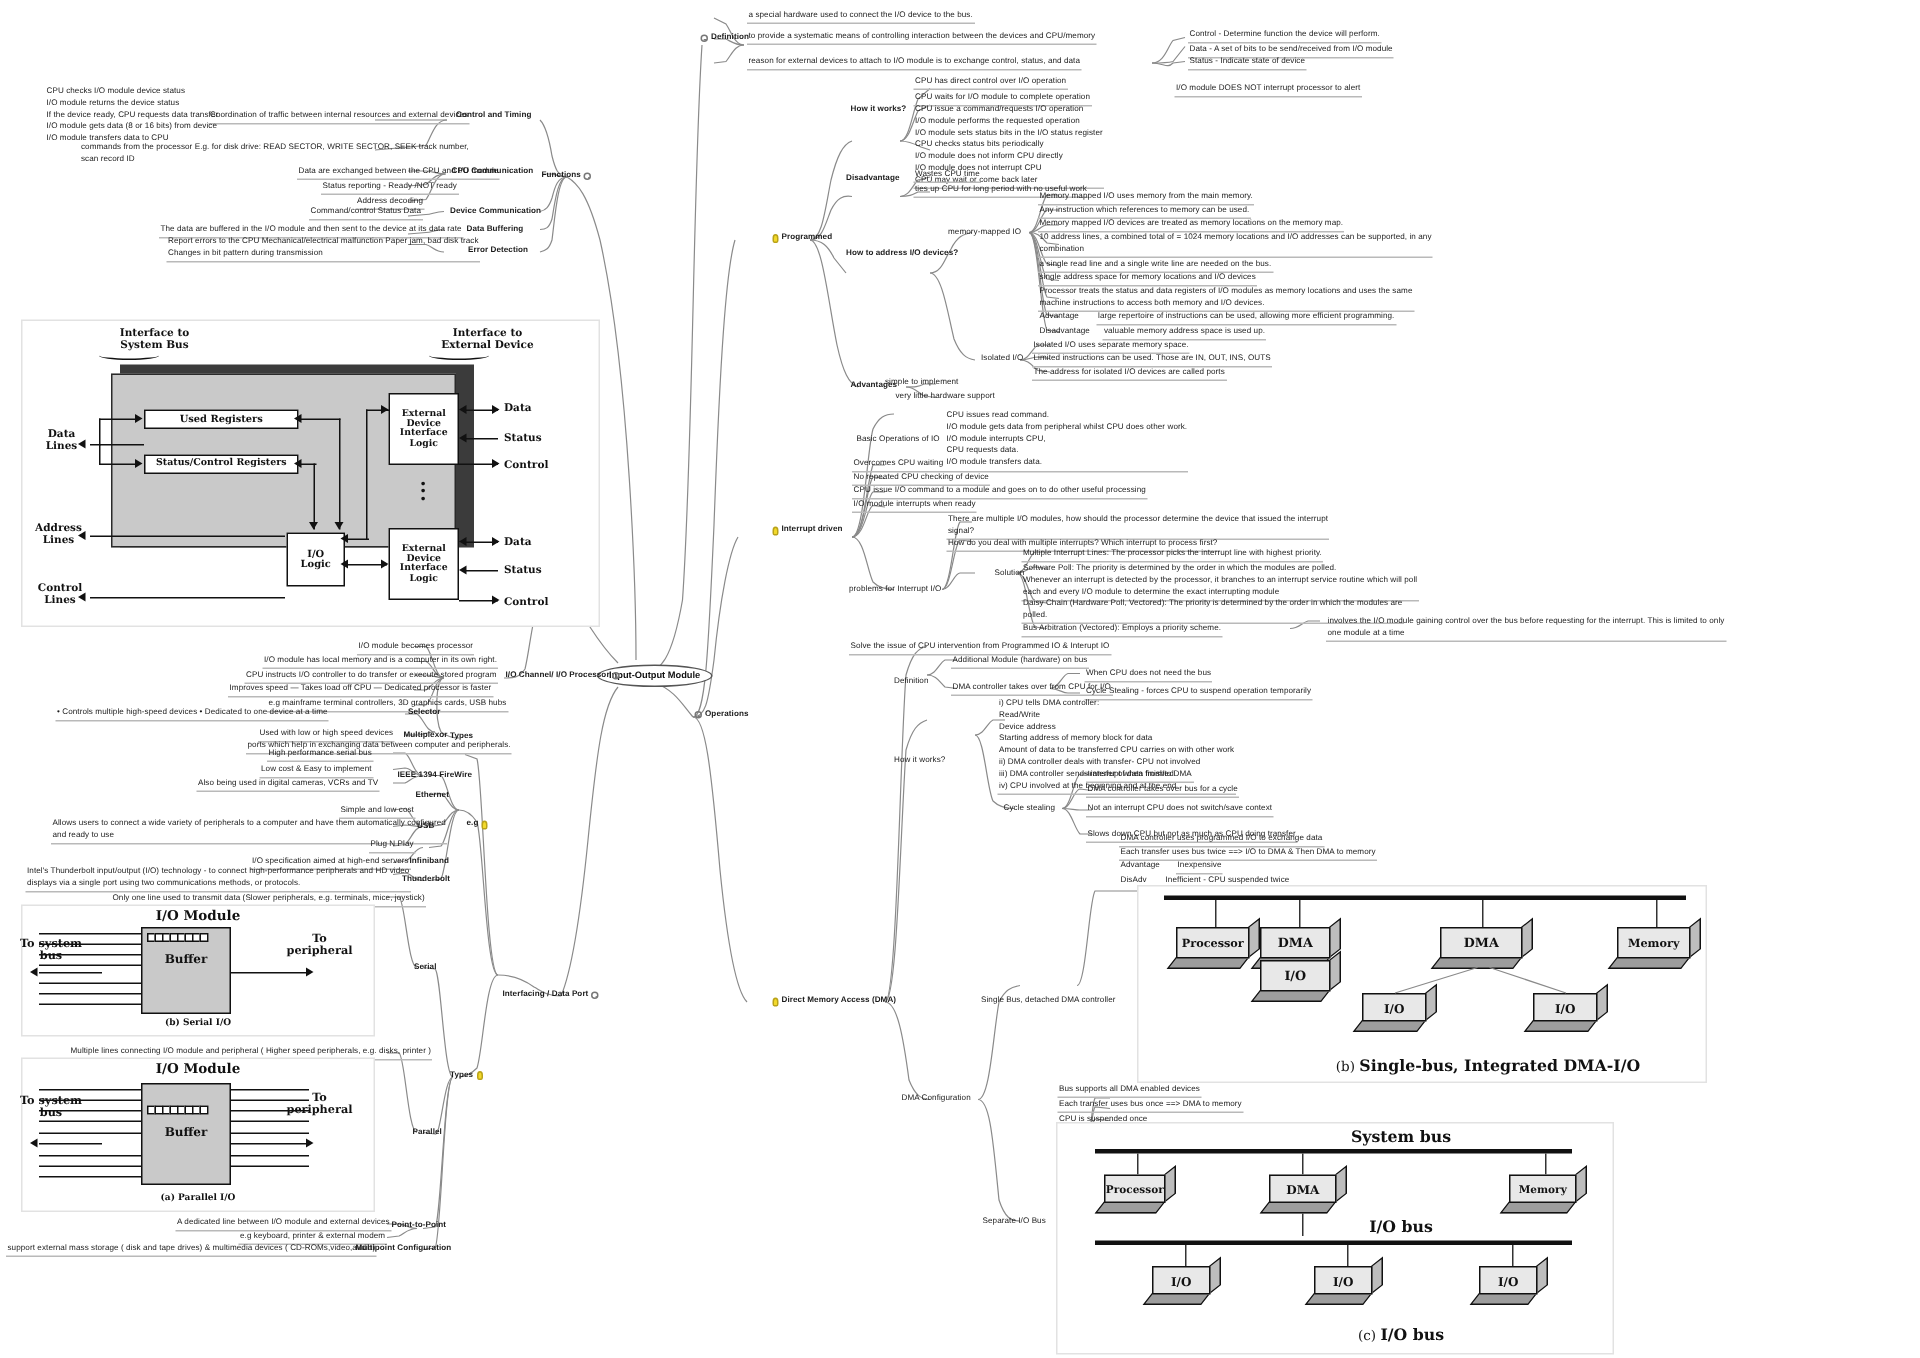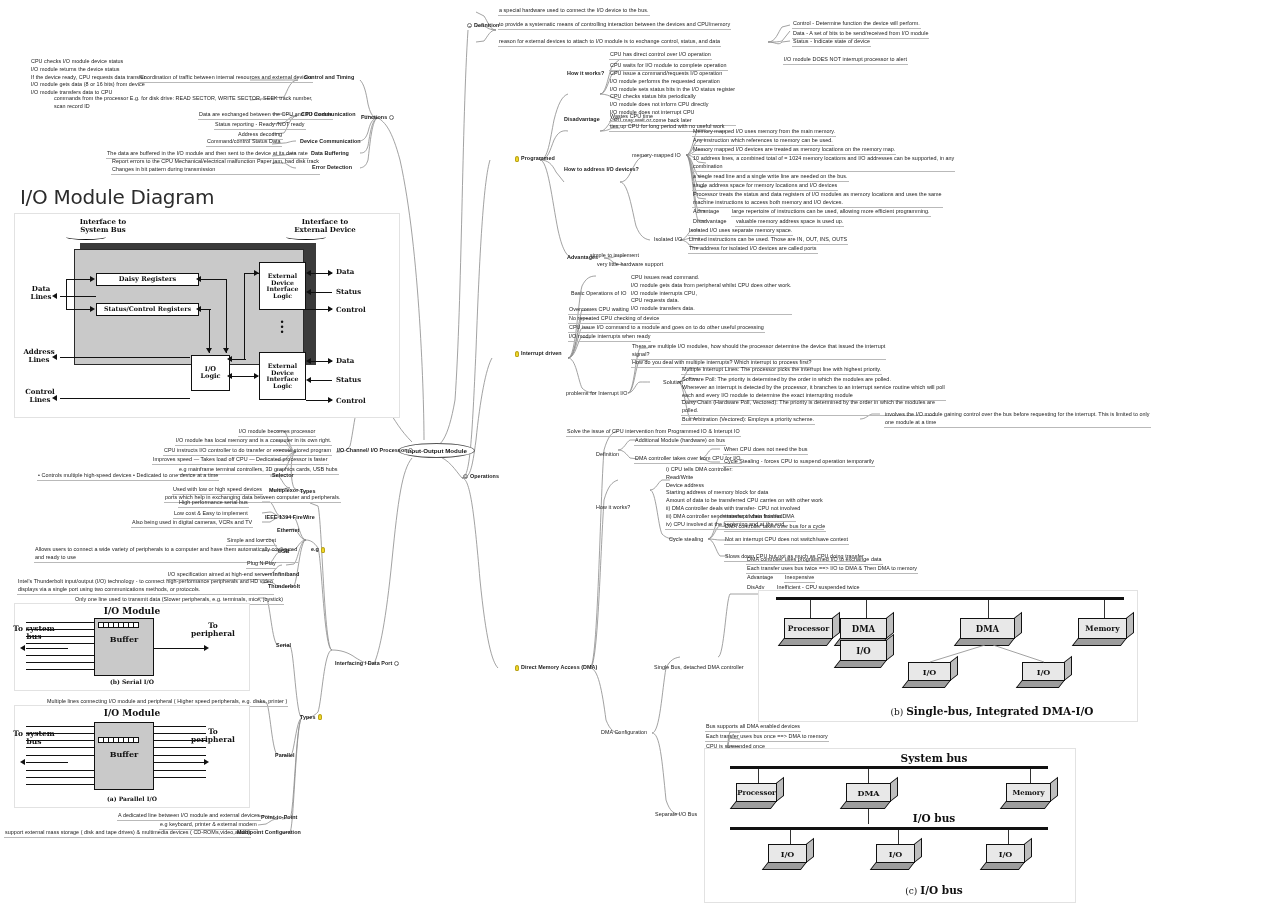--- a/index.html
+++ b/index.html
@@ -495,34 +495,33 @@
 
   <div class="node nb bold" style="left:274px; top:752px;">Parallel</div>
   <div class="node" style="left:46px; top:698px;">Multiple lines connecting I/O module and peripheral ( Higher speed peripherals, e.g. disks, printer )</div>
 
   <div class="node nb bold" style="left:260px; top:814px;">Point-to-Point</div>
   <div class="node" style="left:117px; top:812px;">A dedicated line between I/O module and external devices</div>
   <div class="node" style="left:159px; top:821px;">e.g keyboard, printer &amp; external modem</div>
   <div class="node nb bold" style="left:236px; top:829px;">Multipoint Configuration</div>
   <div class="node" style="left:4px; top:829px;">support external mass storage ( disk and tape drives) &amp; multimedia devices ( CD-ROMs,video,audio)</div>
 
-  <div class="bigtitle" style="left:20px; top:185px;">I/O Module Diagram</div>
   <div class="panel" style="left:14px; top:213px; width:386px; height:205px;"></div>
 
   <div class="iolabel" style="left:48px; top:218px; width:110px; font-size:7px; white-space:pre-line;">Interface to
 System Bus</div>
   <div class="iolabel" style="left:265px; top:218px; width:120px; font-size:7px; white-space:pre-line;">Interface to
 External Device</div>
   <div style="position:absolute;left:66px;top:234px;width:40px;height:6px;border-bottom:1.2px solid #111;border-radius:0 0 50% 50%;"></div>
   <div style="position:absolute;left:286px;top:234px;width:40px;height:6px;border-bottom:1.2px solid #111;border-radius:0 0 50% 50%;"></div>
 
   <div class="iobox-shadow" style="left:80px;top:243px;width:236px;height:122px;"></div>
   <div class="iobox-body" style="left:74px;top:249px;width:230px;height:116px;"></div>
 
-  <div class="ioreg" style="left:96px;top:273px;width:103px;height:13px;font-size:6.6px;">Daisy Registers</div>
+  <div class="ioreg" style="left:96px;top:273px;width:103px;height:13px;font-size:6.6px;">Used Registers</div>
   <div class="ioreg" style="left:96px;top:303px;width:103px;height:13px;font-size:6.3px;">Status/Control Registers</div>
   <div class="ioreg" style="left:191px;top:355px;width:39px;height:36px;font-size:6.6px;white-space:pre-line;">I/O
 Logic</div>
   <div class="ioreg" style="left:259px;top:262px;width:47px;height:48px;font-size:6.2px;white-space:pre-line;">External
 Device
 Interface
 Logic</div>
   <div class="ioreg" style="left:259px;top:352px;width:47px;height:48px;font-size:6.2px;white-space:pre-line;">External
 Device
 Interface

